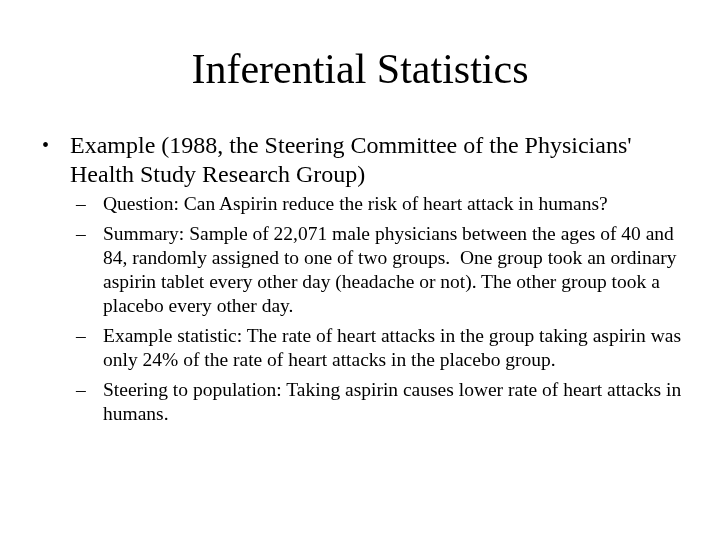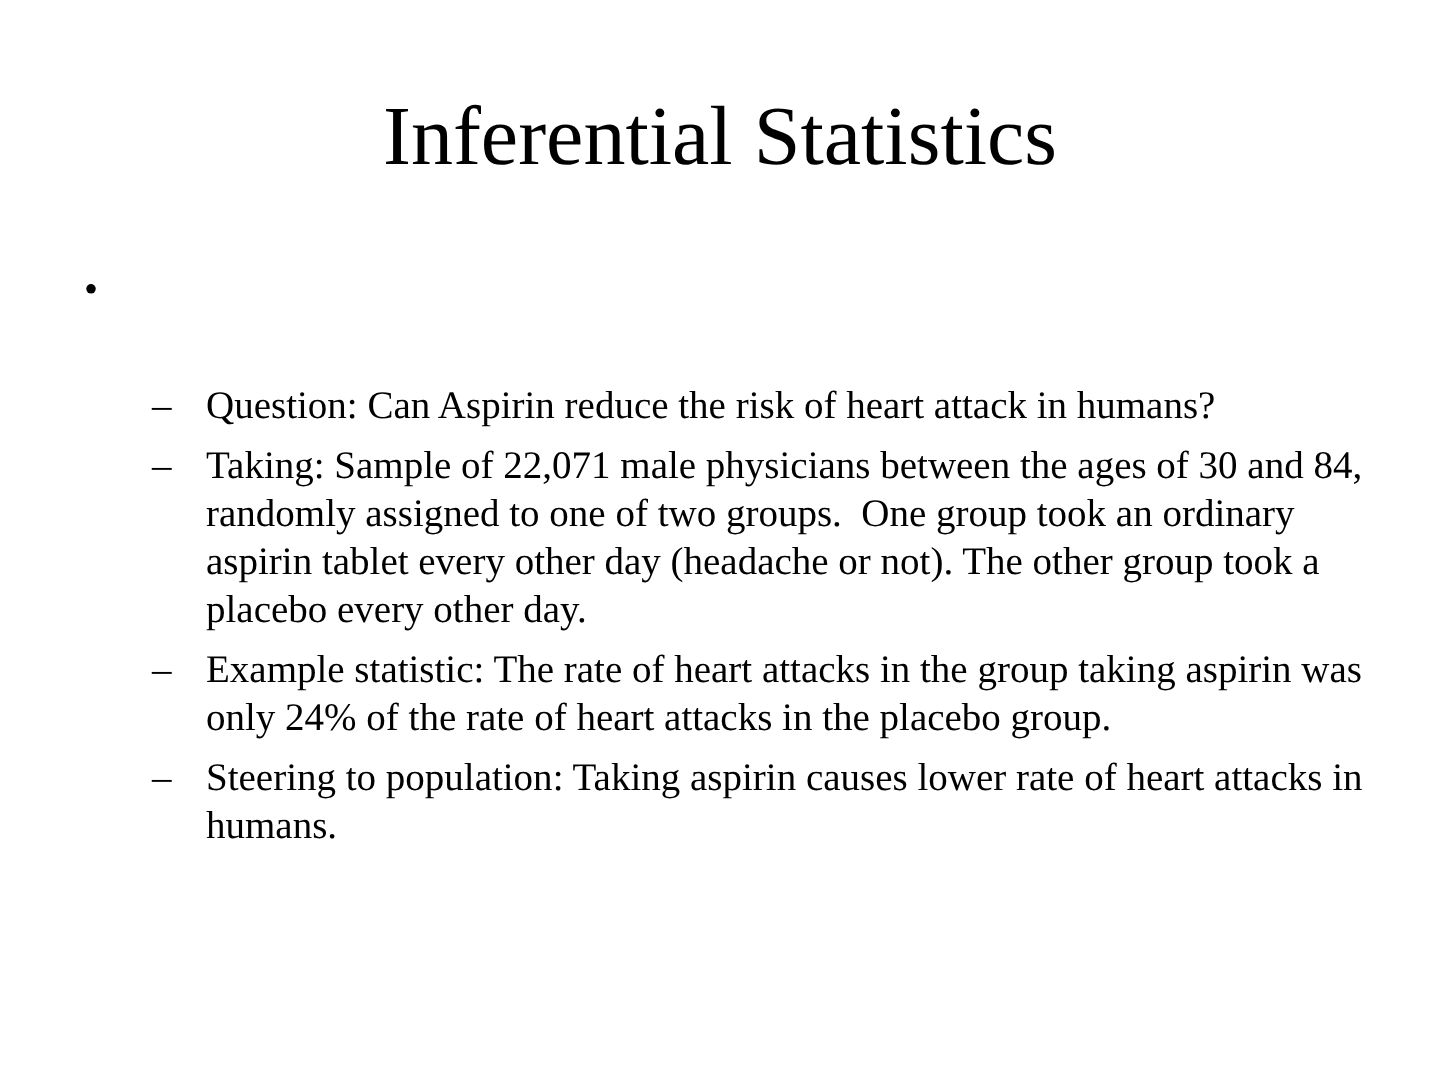--- a/index.html
+++ b/index.html
@@ -15,28 +15,29 @@
   .l2 .dash { position: absolute; left: -27px; top: 0; }
   .l2 b { font-weight: normal; }
 </style>
 </head>
 <body>
 
 <div class="title">Inferential Statistics</div>
 
 <div class="l1">
   <span class="bullet">•</span>
+  <span>Example (1988, the Steering Committee of the Physicians' Health Study Research Group)</span>
 </div>
 
 <div class="subs">
   <div class="l2">
     <span class="dash">–</span><b>Question</b><span>: Can Aspirin reduce the risk of heart attack in humans?</span>
   </div>
   <div class="l2">
-    <span class="dash">–</span><b>Taking</b><span style="white-space:pre-wrap">: Sample of 22,071 male physicians between the ages of 30 and 84, randomly assigned to one of two groups.  One group took an ordinary aspirin tablet every other day (headache or not). The other group took a placebo every other day.</span>
+    <span class="dash">–</span><b>Summary</b><span style="white-space:pre-wrap">: Sample of 22,071 male physicians between the ages of 40 and 84, randomly assigned to one of two groups.  One group took an ordinary aspirin tablet every other day (headache or not). The other group took a placebo every other day.</span>
   </div>
   <div class="l2">
     <span class="dash">–</span><b>Example statistic</b><span>: The rate of heart attacks in the group taking aspirin was only 24% of the rate of heart attacks in the placebo group.</span>
   </div>
   <div class="l2">
     <span class="dash">–</span><b>Steering to population</b><span>: Taking aspirin causes lower rate of heart attacks in humans.</span>
   </div>
 </div>
 
 </body></html>

